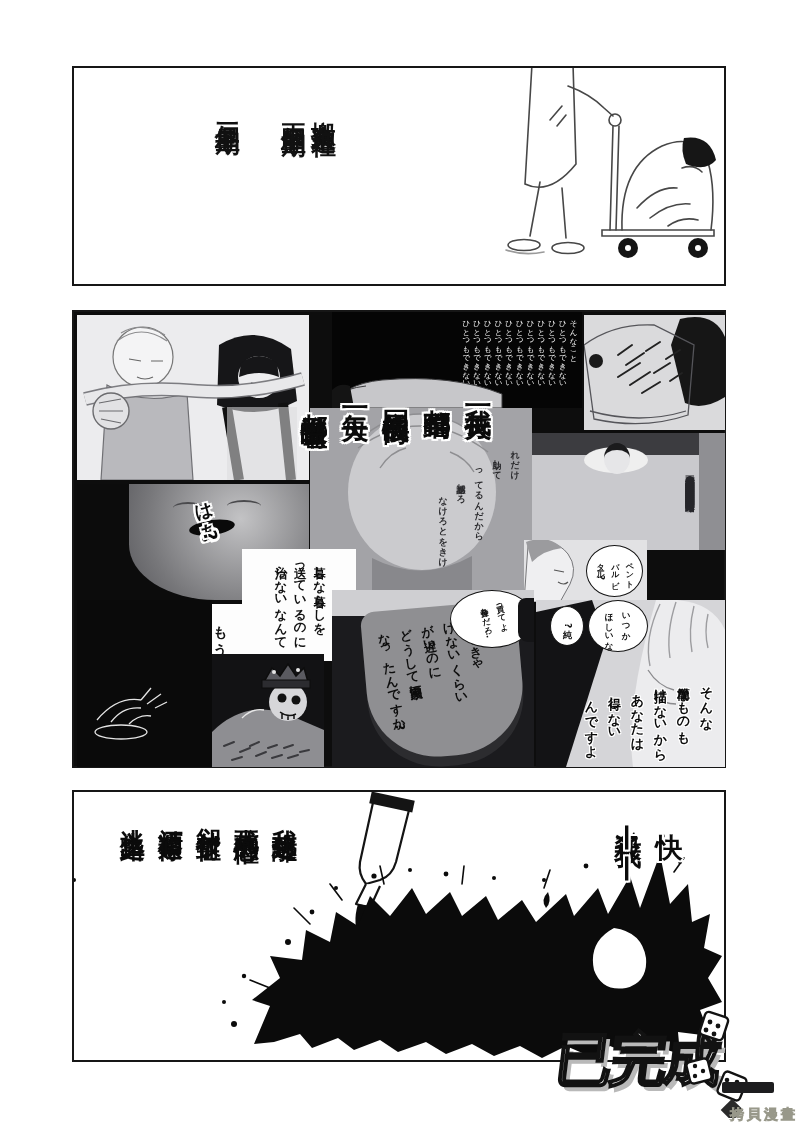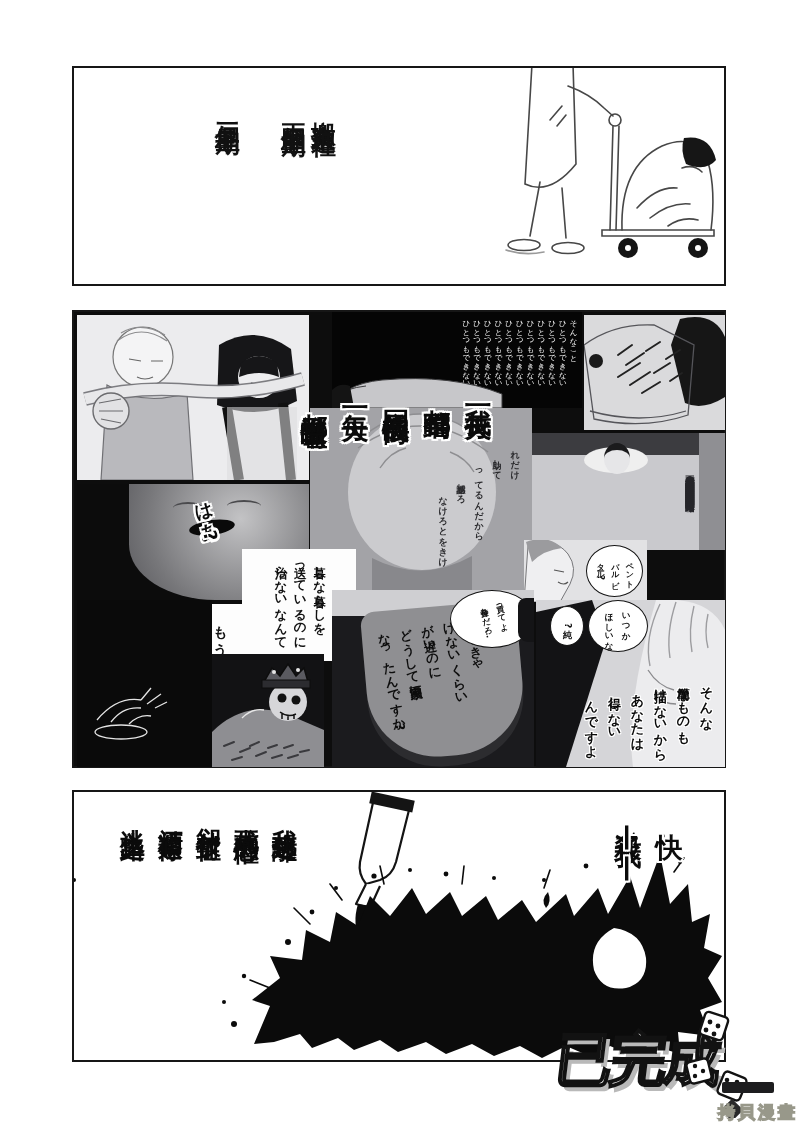--- a/index.html
+++ b/index.html
@@ -19,21 +19,21 @@
   .bubble{position:absolute;background:#fff;border:1.5px solid #141414;border-radius:50%;
           display:flex;align-items:center;justify-content:center;box-sizing:border-box;}
   .sub{position:absolute;overflow:hidden;box-sizing:border-box;}
   .scream{color:#fdfdfd;font-size:7.5px;line-height:1.23;font-weight:500;letter-spacing:0;}
   .scream>*+*{margin-block-start:1.5px;}
   .blanket-wrap{line-height:1.25;color:#26262b;font-weight:600;word-break:break-all;}
   .blanket-wrap span{margin:1px 0;}
   .logo-text{font-weight:bold;font-size:57px;letter-spacing:-3px;color:#fff;
     -webkit-text-stroke:2.2px #121212;transform:skewX(-7deg);
     text-shadow:5px 5px 0 #b9b9b9;}
-  .credit{font-weight:bold;font-size:17px;letter-spacing:3px;color:#fff;
+  .credit{font-weight:normal;font-size:14px;letter-spacing:3px;color:#fff;
     -webkit-text-stroke:1.3px #98988a;}
 </style>
 </head>
 <body>
 
 <div id="page">
 
   <div class="panel" style="left:72px;top:66px;width:654px;height:220px;">
     <span class="abs v" style="left:233px;top:34px;font-size:25px;font-weight:600;letter-spacing:3px;">搬來這裡</span>
     <span class="abs v" style="left:203px;top:36px;font-size:25px;font-weight:600;letter-spacing:3px;">兩個星期</span>

